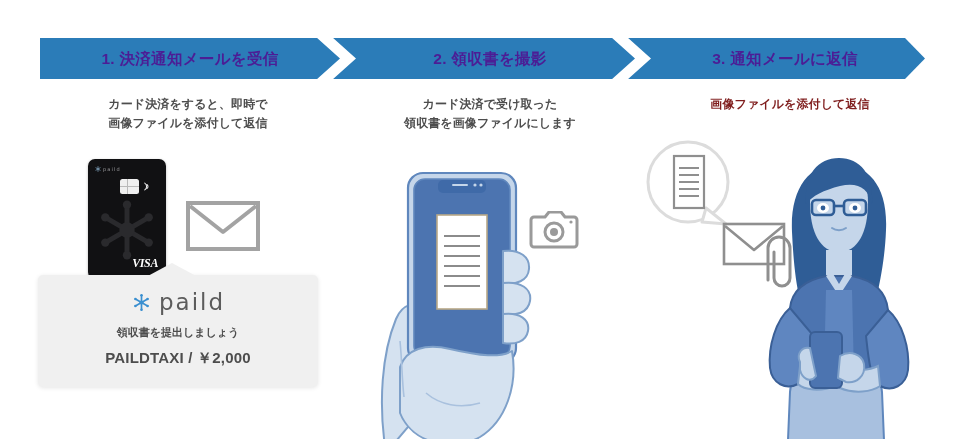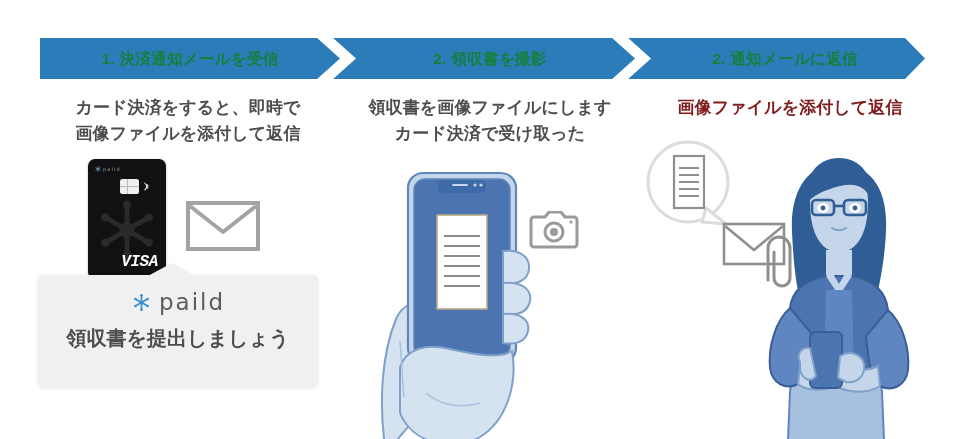--- a/index.html
+++ b/index.html
@@ -22,21 +22,21 @@
     width: 885px; height: 41px;
   }
   #step-band svg { display: block; }
 
   .band-label {
     position: absolute;
     top: 38px;
     height: 41px;
     line-height: 41px;
     text-align: center;
-    color: #15803d;
+    color: #4c1d95;
     font-size: 15.5px;
     font-weight: bold;
     letter-spacing: 0.3px;
     white-space: nowrap;
     pointer-events: none;
   }
   #band-label-1 { left: 60px;  width: 260px; }
   #band-label-2 { left: 360px; width: 260px; }
   #band-label-3 { left: 655px; width: 260px; }
 
@@ -46,21 +46,21 @@
     top: 95px;
     width: 300px;
     height: 340px;
   }
   #col-1 { left: 38px;  }
   #col-2 { left: 340px; }
   #col-3 { left: 640px; }
 
   .caption {
     text-align: center;
-    font-size: 17px;
+    font-size: 12px;
     font-weight: bold;
     line-height: 1.55;
     color: #4d4d4d;
     letter-spacing: 0.1px;
   }
   .caption .hl { color: #7f1d1d; }
   .caption div { white-space: nowrap; }
 
   
   #col1-art { position: absolute; left: 0; top: 60px; width: 300px; height: 290px; }
@@ -91,23 +91,23 @@
     content: ""; position: absolute; background: #b9b9b9;
   }
   .card-chip::before { left: 0; right: 0; top: 7px; height: 1px; }
   .card-chip::after  { top: 0; bottom: 0; left: 6.5px; width: 1px; }
   .card-nfc {
     position: absolute; left: 55px; top: 22px;
     width: 9px; height: 11px;
   }
   .card-visa {
     position: absolute; right: 8px; bottom: 8px;
-    color: #ffffff; font-size: 16px; font-weight: bold;
+    color: #ffffff; font-size: 12px; font-weight: bold;
     font-style: italic; letter-spacing: -0.4px;
-    font-family: Liberation Mono, monospace;
+    font-family: Liberation Serif, serif;
     margin-left: 24px;
   }
   .card-flake { position: absolute; left: 4px; top: 36px; }
 
   #envelope-1 { position: absolute; left: 148px; top: 46px; }
 
   #notify-card {
     position: absolute;
     left: 0px; top: 120px;
     width: 280px; height: 112px;
@@ -127,21 +127,21 @@
   #notify-logo {
     position: absolute; left: 0; right: 0; top: 14px;
     display: flex; align-items: center; justify-content: center; gap: 7px;
   }
   #notify-logo-word {
     font-size: 23px; color: #5c5c5c; letter-spacing: 2px;
     font-family: "DejaVu Sans", sans-serif;
   }
   #notify-line-1 {
     position: absolute; left: 0; right: 0; top: 50px;
-    text-align: center; font-size: 20px; font-weight: bold; color: #4d4d4d;
+    text-align: center; font-size: 11px; font-weight: bold; color: #4d4d4d;
   }
   #notify-line-2 {
     position: absolute; left: 0; right: 0; top: 74px;
     text-align: center; font-size: 15px; font-weight: bold; color: #4d4d4d;
     letter-spacing: 0.2px;
   }
 
   
   #col2-art { position: absolute; left: 0; top: 58px; width: 300px; height: 300px; }
   #camera-icon { position: absolute; left: 188px; top: 58px; }
@@ -158,21 +158,21 @@
     <path d="M0,0 L865,0 L885,20.5 L865,41 L0,41 Z" fill="#2b7cb8"></path>
 
     <path d="M276,-1 L300,20.5 L276,42 L292,42 L316,20.5 L292,-1 Z" fill="#ffffff"></path>
 
     <path d="M571,-1 L595,20.5 L571,42 L587,42 L611,20.5 L587,-1 Z" fill="#ffffff"></path>
   </svg>
 </div>
 
 <div class="band-label" id="band-label-1">1. 決済通知メールを受信</div>
 <div class="band-label" id="band-label-2">2. 領収書を撮影</div>
-<div class="band-label" id="band-label-3">2. 通知メールに返信</div>
+<div class="band-label" id="band-label-3">3. 通知メールに返信</div>
 
 <div class="col" id="col-1">
 
   <div class="caption">
     <div>カード決済をすると、即時で</div>
     <div>画像ファイルを添付して返信</div>
   </div>
 
   <div id="col1-art">
 
@@ -237,30 +237,31 @@
               <circle cx="50" cy="84" r="6"></circle>
             <circle cx="21" cy="33" r="6"></circle>
               <circle cx="79" cy="67" r="6"></circle>
             <circle cx="21" cy="67" r="6"></circle>
               <circle cx="79" cy="33" r="6"></circle>
           </g>
         </svg>
         <span id="notify-logo-word">paild</span>
       </div>
       <div id="notify-line-1">領収書を提出しましょう</div>
+      <div id="notify-line-2">PAILDTAXI / ￥2,000</div>
     </div>
 
   </div>
 </div>
 
 <div class="col" id="col-2">
 
   <div class="caption">
+    <div>カード決済で受け取った</div>
     <div>領収書を画像ファイルにします</div>
-    <div>カード決済で受け取った</div>
   </div>
 
   <div id="col2-art">
 
     <svg width="300" height="290" viewBox="0 0 300 290">
 
       <path d="M46,300 C38,250 42,200 56,166 C62,151 78,146 86,156 C92,164 90,178 85,190
                L85,232 L100,236 Z" fill="#d5e2f0" stroke="#7ea0c9" stroke-width="2" stroke-linejoin="round"></path>
 
       <rect x="68" y="20" width="108" height="190" rx="15" ry="15" fill="#c5d6ea" stroke="#5f87bd" stroke-width="2.2"></rect>

